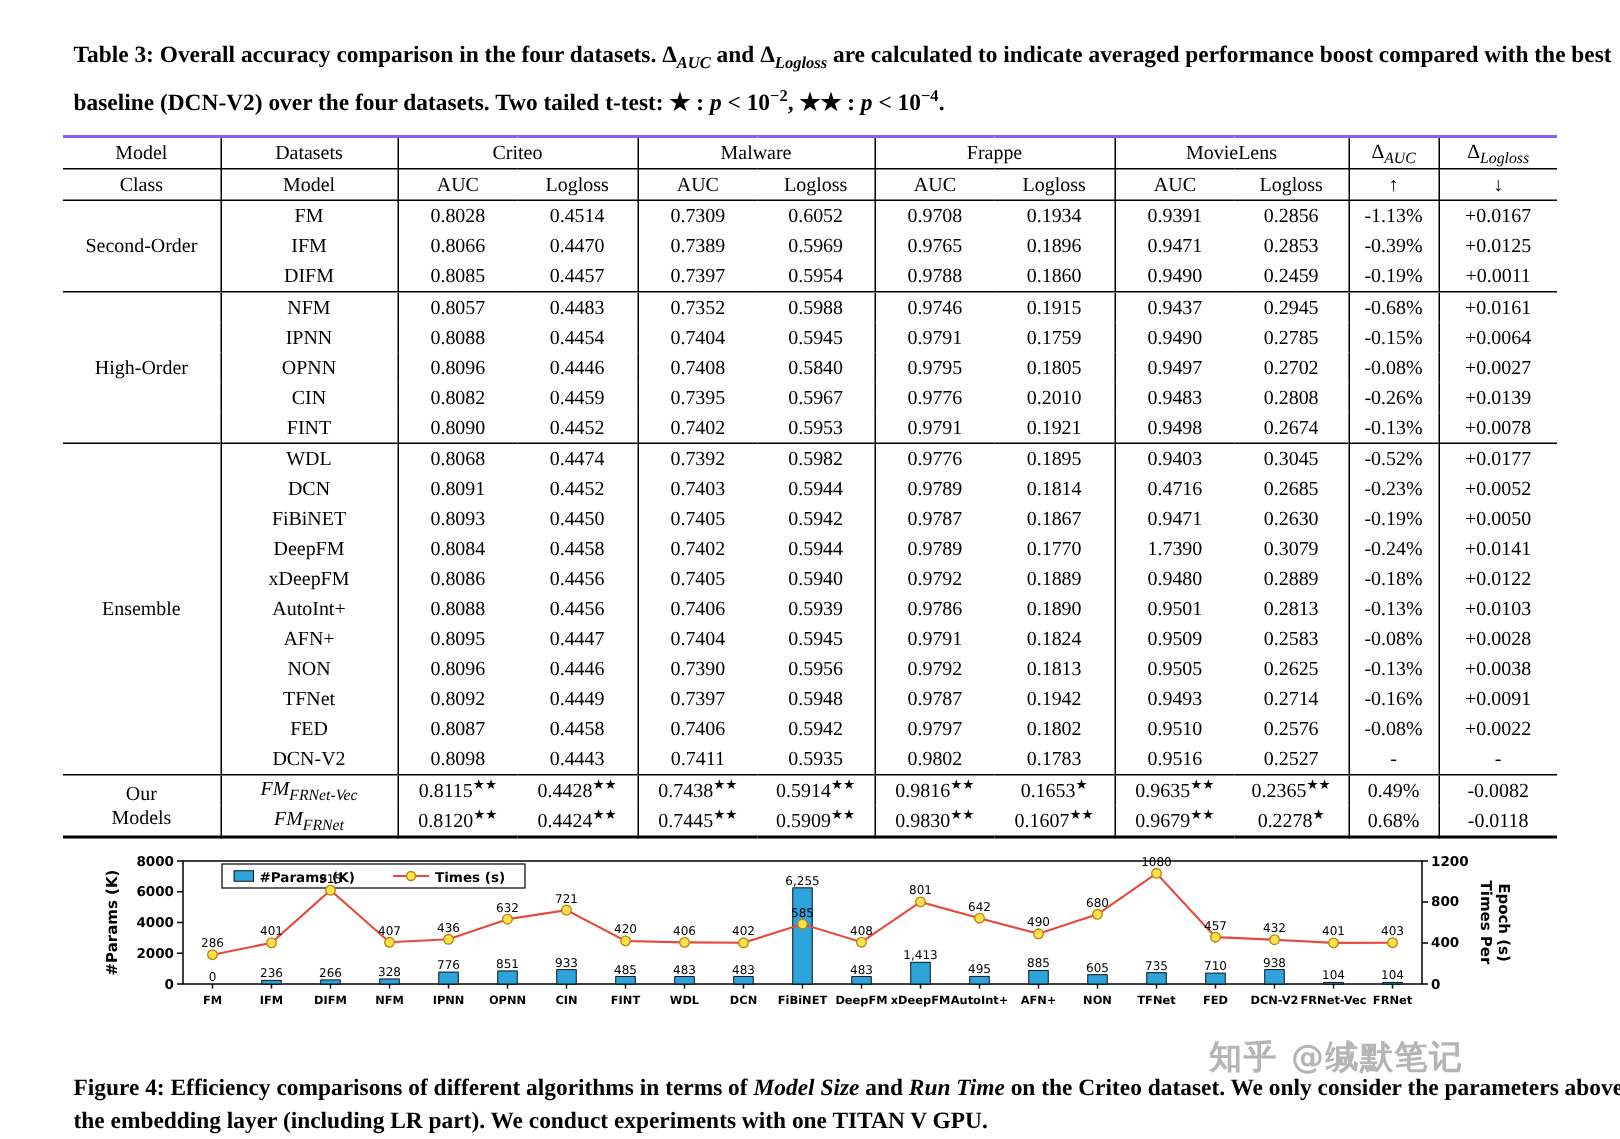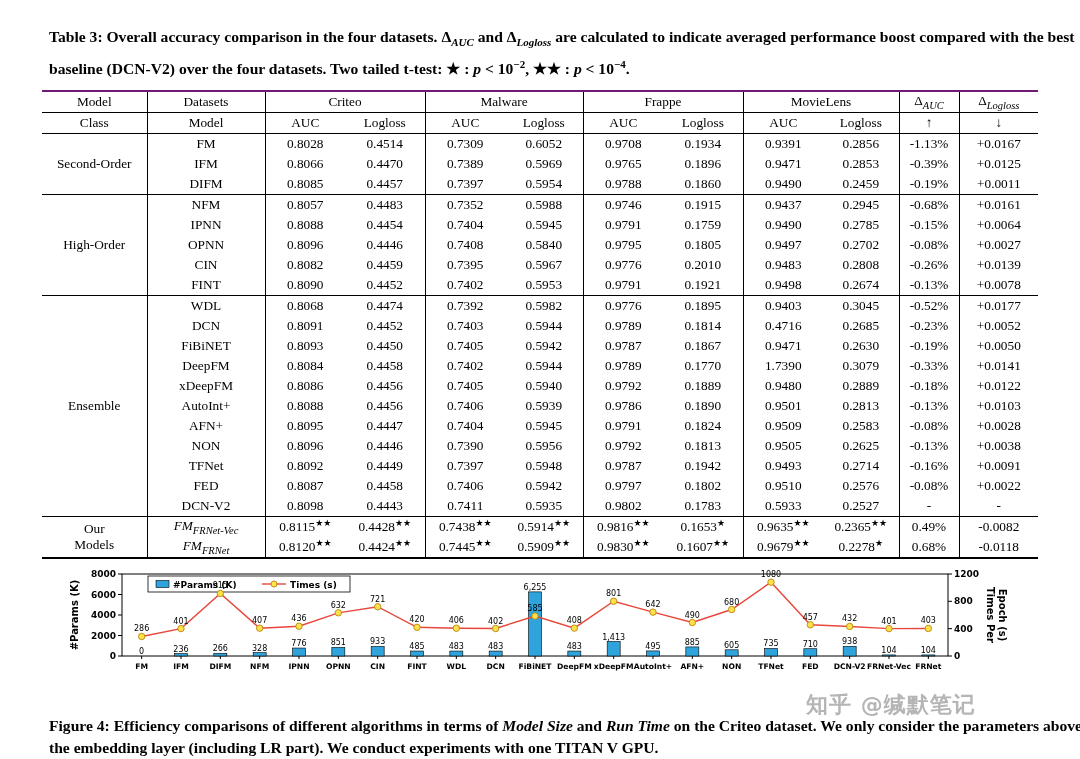--- a/index.html
+++ b/index.html
@@ -15,21 +15,21 @@
   #table-caption{top:10px;}
   #figure-caption{top:699px;}
   .caption .it{font-style:italic;}
   .caption sub{font-size:11px;font-style:italic;}
   .caption sup{font-size:11px;}
 
   #results-table{
     position:absolute;left:42px;top:90px;width:996px;
     border-collapse:collapse;table-layout:fixed;
     font-size:13.3px;
-    border-top:2px solid #701a75;border-bottom:2px solid #000;
+    border-top:2px solid #8b5cf6;border-bottom:2px solid #000;
   }
   #results-table th,#results-table td{
     font-weight:normal;text-align:center;vertical-align:middle;
     height:20px;padding:0;white-space:nowrap;overflow:hidden;
   }
   #results-table thead tr:first-child th{border-bottom:1px solid #000;}
   #results-table thead tr:last-child th{border-bottom:1px solid #000;}
   #results-table .vr{border-right:1px solid #000;}
   #results-table tr.gs td{border-top:1px solid #000;}
   #results-table tr.bold td{font-weight:normal;}
@@ -252,21 +252,21 @@
         <tr>
           <td class="vr">DeepFM</td>
           <td>0.8084</td>
           <td class="vr">0.4458</td>
           <td>0.7402</td>
           <td class="vr">0.5944</td>
           <td>0.9789</td>
           <td class="vr">0.1770</td>
           <td>1.7390</td>
           <td class="vr">0.3079</td>
-          <td class="vr">-0.33%</td>
+          <td class="vr">-0.24%</td>
           <td>+0.0141</td>
         </tr>
         <tr>
           <td class="vr">xDeepFM</td>
           <td>0.8086</td>
           <td class="vr">0.4456</td>
           <td>0.7405</td>
           <td class="vr">0.5940</td>
           <td>0.9792</td>
           <td class="vr">0.1889</td>
@@ -341,21 +341,21 @@
           <td>+0.0022</td>
         </tr>
         <tr>
           <td class="vr">DCN-V2</td>
           <td>0.8098</td>
           <td class="vr">0.4443</td>
           <td>0.7411</td>
           <td class="vr">0.5935</td>
           <td>0.9802</td>
           <td class="vr">0.1783</td>
-          <td>0.5933</td>
+          <td>0.9516</td>
           <td class="vr">0.2527</td>
           <td class="vr">-</td>
           <td>-</td>
         </tr>
         <tr class="gs">
           <td rowspan="2" class="vr">Our<br>Models</td>
           <td class="vr"><i>FM</i><sub>FRNet-Vec</sub></td>
           <td><span>0.8115</span><sup class="star">★★</sup></td>
           <td class="vr"><span>0.4428</span><sup class="star">★★</sup></td>
           <td><span>0.7438</span><sup class="star">★★</sup></td>

